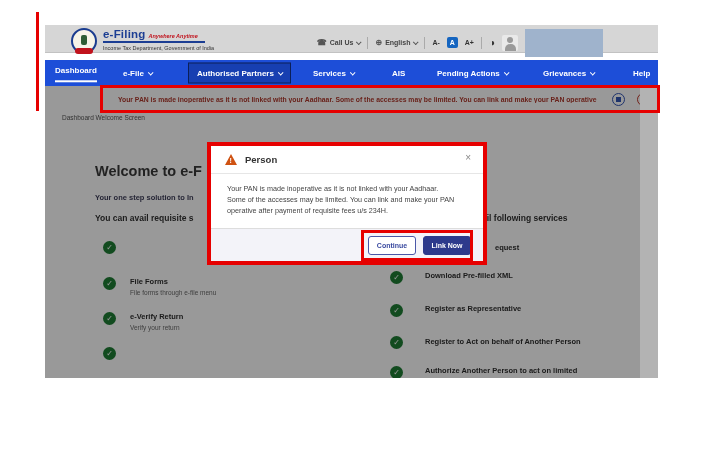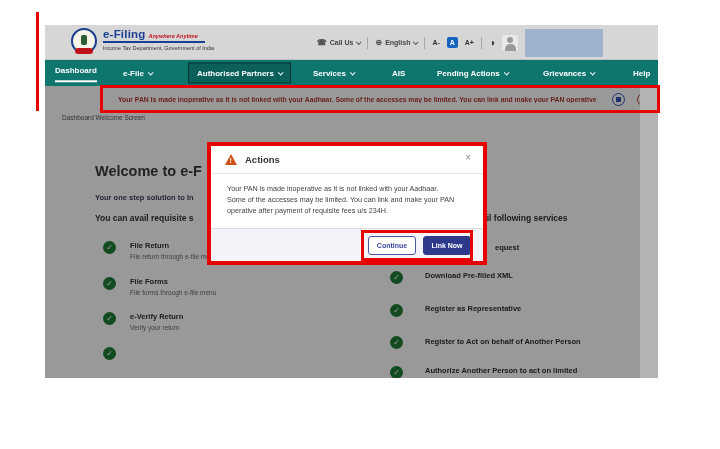--- a/index.html
+++ b/index.html
@@ -3,21 +3,21 @@
 <meta charset="utf-8">
 <style>
   * { margin:0; padding:0; box-sizing:border-box; }
   body { font-family:"Liberation Sans", sans-serif; background:#ffffff; }
   .screen { position:relative; width:720px; height:449px; background:#ffffff; overflow:hidden; }
 
   
   #app { position:absolute; left:45px; top:25px; width:613px; height:353px; background:#ffffff; overflow:hidden; }
 
   
-  #hdr { position:absolute; left:0; top:0; width:613px; height:35px; background:#d6d6d6; border-bottom:1px solid #c2c2c2; }
+  #hdr { position:absolute; left:0; top:0; width:613px; height:28px; background:#d6d6d6; border-bottom:1px solid #c2c2c2; }
   .brand { position:absolute; left:26px; top:3px; display:flex; align-items:flex-start; }
   .emblem { position:relative; width:26px; height:26px; border-radius:50%; background:#f6f4e8; border:2px solid #1a3c8f; }
   .emblem .pillar { position:absolute; left:8px; top:5px; width:6px; height:10px; background:#2e5d35; border-radius:2px; }
   .emblem .ribbon { position:absolute; left:2px; bottom:-2px; width:18px; height:6px; background:#c1121c; border-radius:3px; }
   .brand-text { margin-left:6px; }
   .brand-line1 { display:flex; align-items:baseline; gap:3px; }
   .brand-title { font-size:11.5px; font-weight:bold; color:#1c3e93; letter-spacing:0.2px; }
   .brand-tagline { font-size:5.5px; font-style:italic; color:#c1121c; font-weight:bold; }
   .brand-underline { width:102px; height:2px; background:#1c3e93; margin-top:1px; }
   .brand-subtitle { font-size:5.5px; color:#333; margin-top:1.5px; }
@@ -29,21 +29,21 @@
   .chev { display:inline-block; width:4px; height:4px; border-right:1.2px solid #555; border-bottom:1.2px solid #555; transform:rotate(45deg) translateY(-1px); }
   .fbtn { font-size:7px; color:#333; font-weight:bold; cursor:pointer; }
   .fbox { width:11px; height:11px; background:#1565c0; color:#fff; font-size:7px; font-weight:bold; display:flex; align-items:center; justify-content:center; border-radius:2px; cursor:pointer; }
   .contrast { font-size:10px; color:#333; cursor:pointer; line-height:1; }
   .avatar { position:relative; width:16px; height:16px; background:#e9e9e9; border-radius:2px; overflow:hidden; }
   .avatar .head { position:absolute; left:5px; top:2.5px; width:6px; height:6px; border-radius:50%; background:#9a9a9a; }
   .avatar .body { position:absolute; left:2.5px; top:9.5px; width:11px; height:7px; border-radius:5px 5px 0 0; background:#9a9a9a; }
   .redaction { width:78px; height:28px; background:#9fb3cc; }
 
   
-  #nav { position:absolute; left:0; top:35px; width:632px; height:26px; background:#0f766e; z-index:2; }
+  #nav { position:absolute; left:0; top:35px; width:632px; height:26px; background:#1d4ed8; z-index:2; }
   .nav-item { position:absolute; top:50%; transform:translateY(-50%); color:#ffffff; font-size:8px; font-weight:bold; white-space:nowrap; display:flex; align-items:center; gap:4px; cursor:pointer; }
   .nav-item .chev { border-color:#fff; }
   .nav-item.active { padding-bottom:7px; transform:translateY(-42%); }
   .nav-item.active::after { content:""; position:absolute; left:0; bottom:0; width:100%; height:2px; background:#ffffff; }
   .nav-item.boxed { background:rgba(0,0,0,0.18); border:1px solid rgba(0,0,0,0.5); padding:5px 8px; }
 
   
   #banner { position:absolute; left:57px; top:62px; width:557px; height:25px; background:#ffffff; display:flex; align-items:center; z-index:1; }
   .banner-text { position:absolute; left:16px; width:486px; font-size:6.8px; font-weight:bold; color:#b03a2e; white-space:nowrap; overflow:hidden; }
   .bicon { position:absolute; top:6px; width:13px; height:13px; border-radius:50%; display:flex; align-items:center; justify-content:center; cursor:pointer; }
@@ -184,24 +184,20 @@
     <div class="breadcrumb">Dashboard Welcome Screen</div>
 
     <div id="main">
       <div class="welcome-title">Welcome to e-F</div>
       <div class="welcome-sub">Your one step solution to In</div>
       <div class="col-heading left">You can avail requisite s</div>
       <div class="col-heading right">ail following services</div>
       <div id="left-list">
           <div class="svc-row left" style="top: 216px; left: 58px;">
             <span class="check">✓</span>
-            <div class="svc-text">
-              <div class="svc-title">File Return</div>
-              <div class="svc-desc">File return through e-file menu</div>
-            </div>
           </div>
           <div class="svc-row left" style="top: 252px; left: 58px;">
             <span class="check">✓</span>
             <div class="svc-text">
               <div class="svc-title">File Forms</div>
               <div class="svc-desc">File forms through e-file menu</div>
             </div>
           </div>
           <div class="svc-row left" style="top: 287px; left: 58px;">
             <span class="check">✓</span>
@@ -250,21 +246,21 @@
 
     <div id="overlay"></div>
     <div id="rstrip"></div>
   </div>
 
   <div id="modal">
     <div class="m-header">
       <span class="warn-tri">
           <span>!</span>
         </span>
-      <span class="m-title">Actions</span>
+      <span class="m-title">Person</span>
       <span class="m-close">×</span>
     </div>
     <div class="m-body">Your PAN is made inoperative as it is not linked with your Aadhaar. Some of the accesses may be limited. You can link and make your PAN operative after payment of requisite fees u/s 234H.</div>
     <div class="m-footer">
       <div class="btn secondary">Continue</div>
       <div class="btn primary">Link Now</div>
     </div>
     <div id="ann-buttons"></div>
   </div>
 

